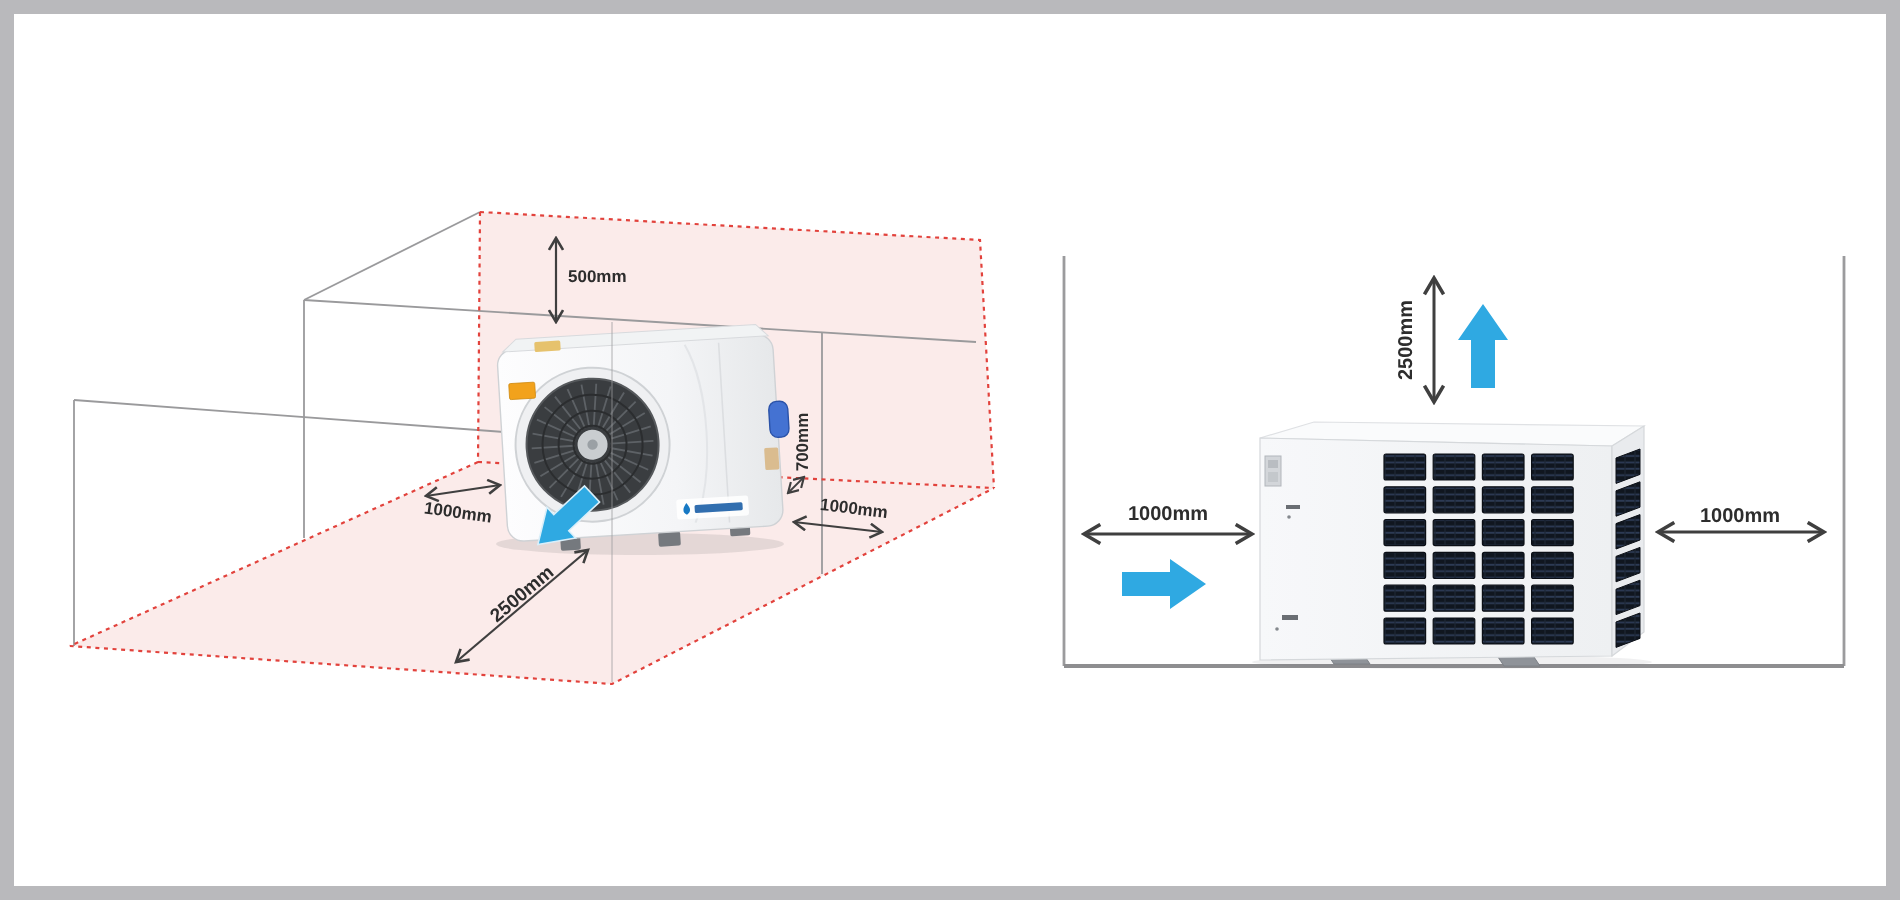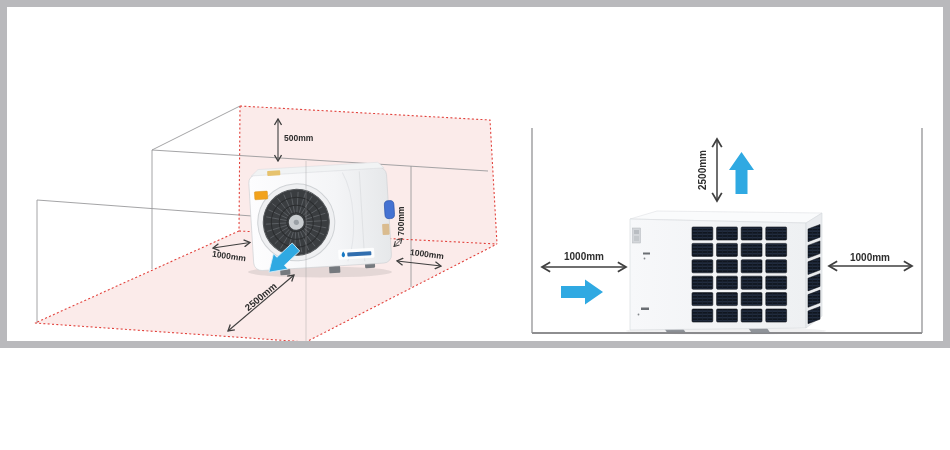--- a/index.html
+++ b/index.html
@@ -1,17 +1,17 @@
 <!DOCTYPE html>
 <html><head>
 <meta charset="utf-8">
 <style>
   html,body{margin:0;padding:0;background:#ffffff;}
   .stage{
-    position:relative;width:950px;height:348px;background:#ffffff;
+    position:relative;width:950px;height:450px;background:#ffffff;
     font-family:"Liberation Sans",sans-serif;overflow:hidden;
   }
   .stage-border{position:absolute;inset:0;border:7px solid #b9b9bc;pointer-events:none;z-index:10;}
   svg.scene{position:absolute;left:0;top:0;}
   text{fill:#2d2d2d;font-weight:bold;}
   .dim-l{font-size:8.5px;}
   .dim-l-big{font-size:9.5px;}
   .dim-r{font-size:10px;}
 </style>
 </head>

